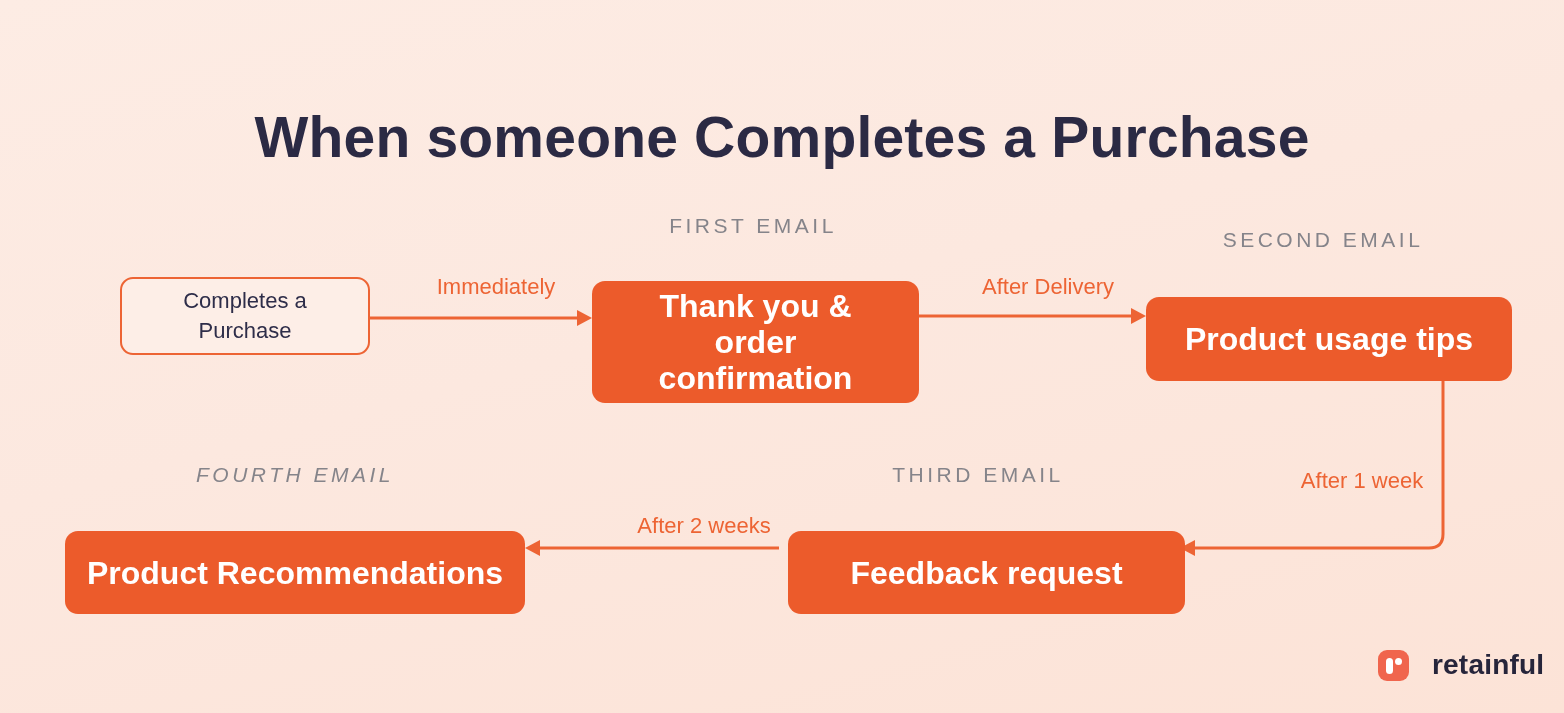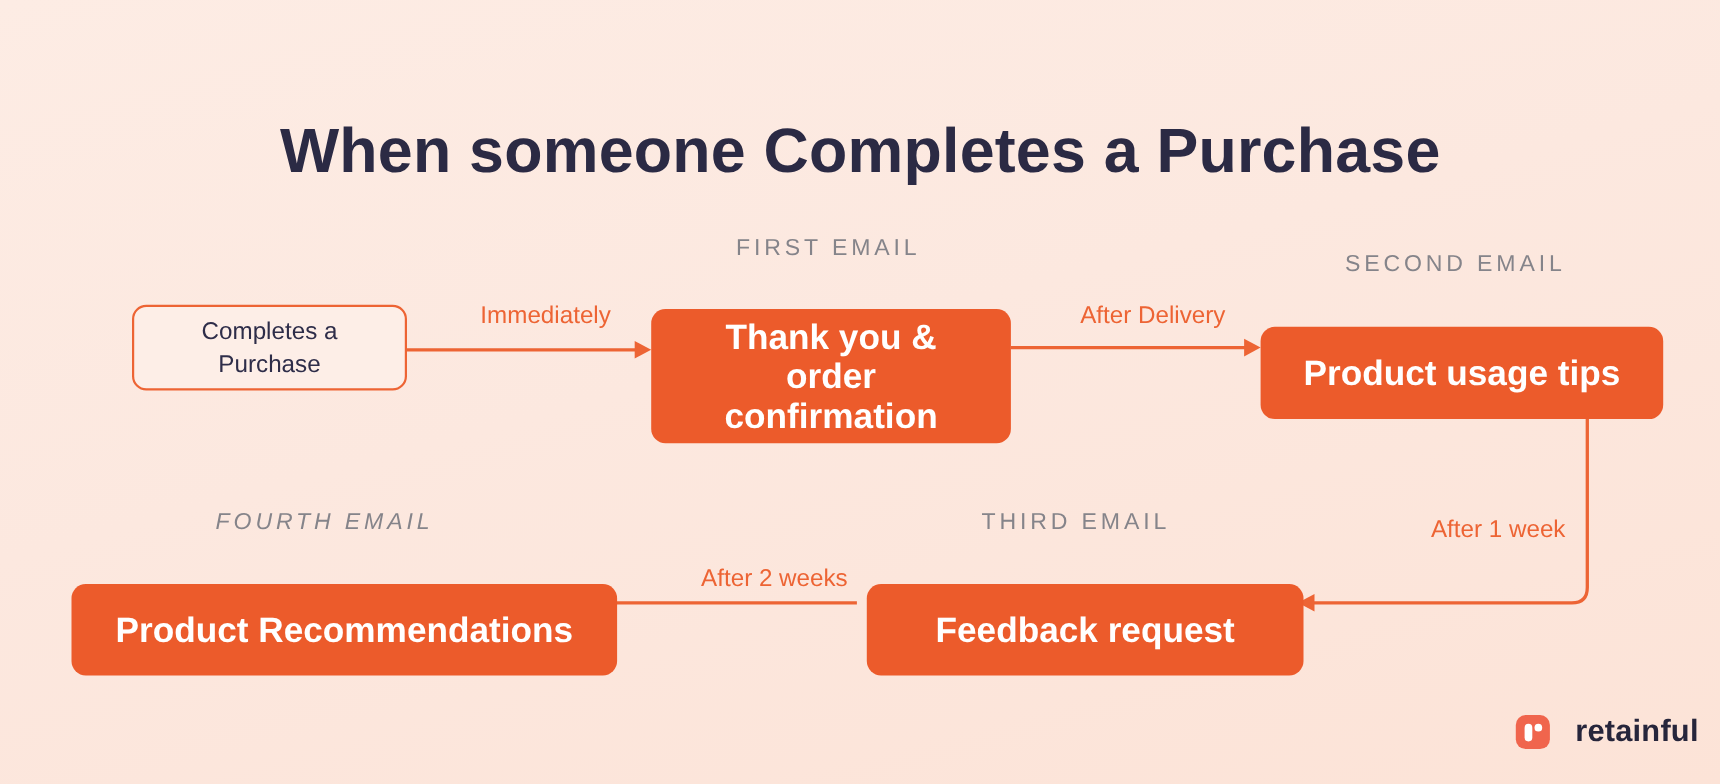--- a/index.html
+++ b/index.html
@@ -62,21 +62,21 @@
     color: #ffffff;
     font-weight: 700;
     font-size: 32px;
     line-height: 36px;
     margin-top: 24px;
   }
   .node-email1 { left: 592px;  top: 257px; width: 327px; height: 122px; }
   .node-email1 .node-text { max-width: 280px; }
   .node-email2 { left: 1146px; top: 273px; width: 366px; height: 84px; }
   .node-email3 { left: 788px;  top: 507px; width: 397px; height: 83px; }
-  .node-email4 { left: 65px;   top: 507px; width: 496px; height: 83px; }
+  .node-email4 { left: 65px;   top: 507px; width: 460px; height: 83px; }
 
   .delay-label {
     position: absolute;
     transform: translate(-50%, -50%);
     font-size: 22px;
     color: #ed6434;
     white-space: nowrap;
     margin-left: 16px;
   }
   .delay-immediately { left: 480px;  top: 287px; }

